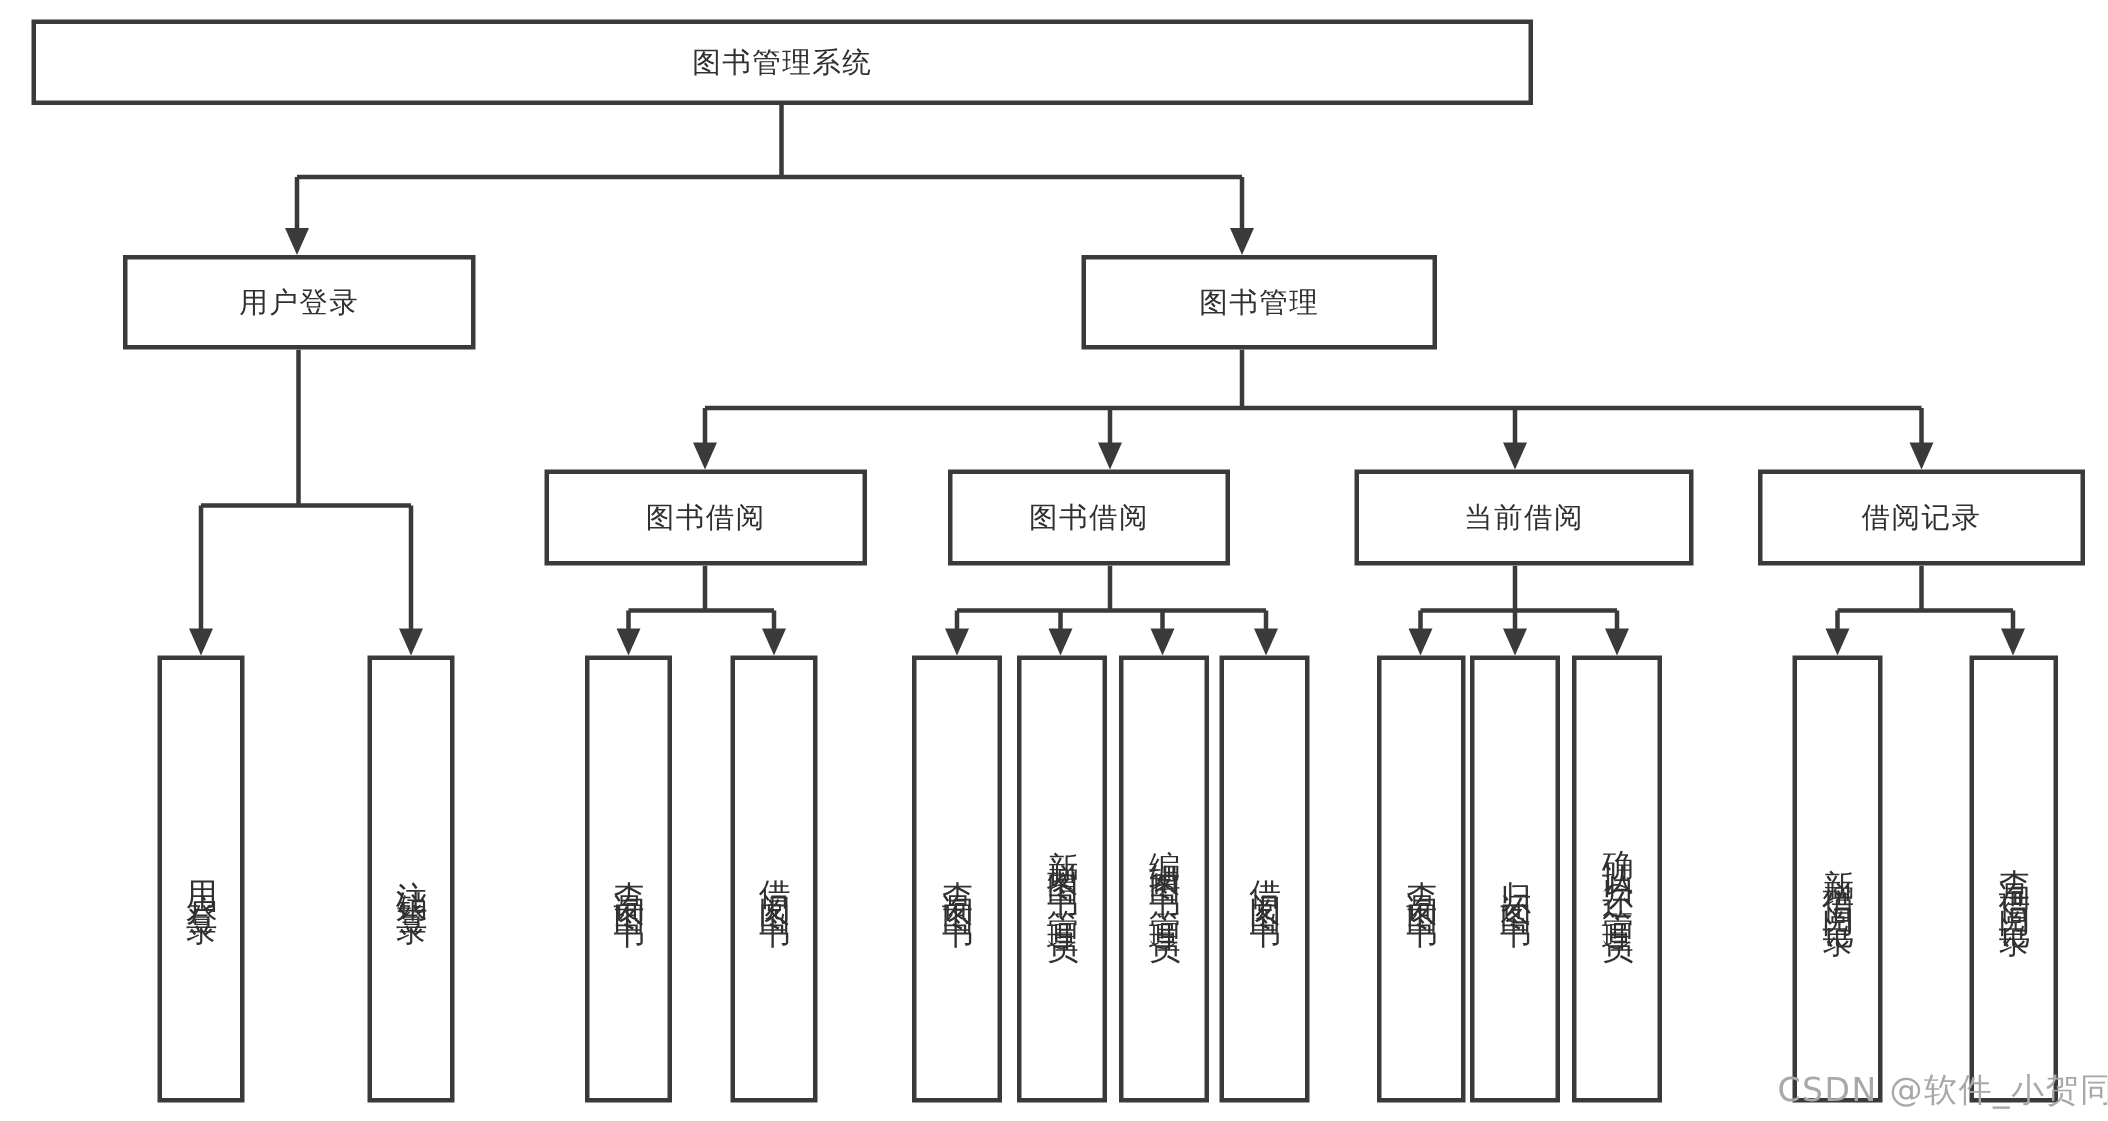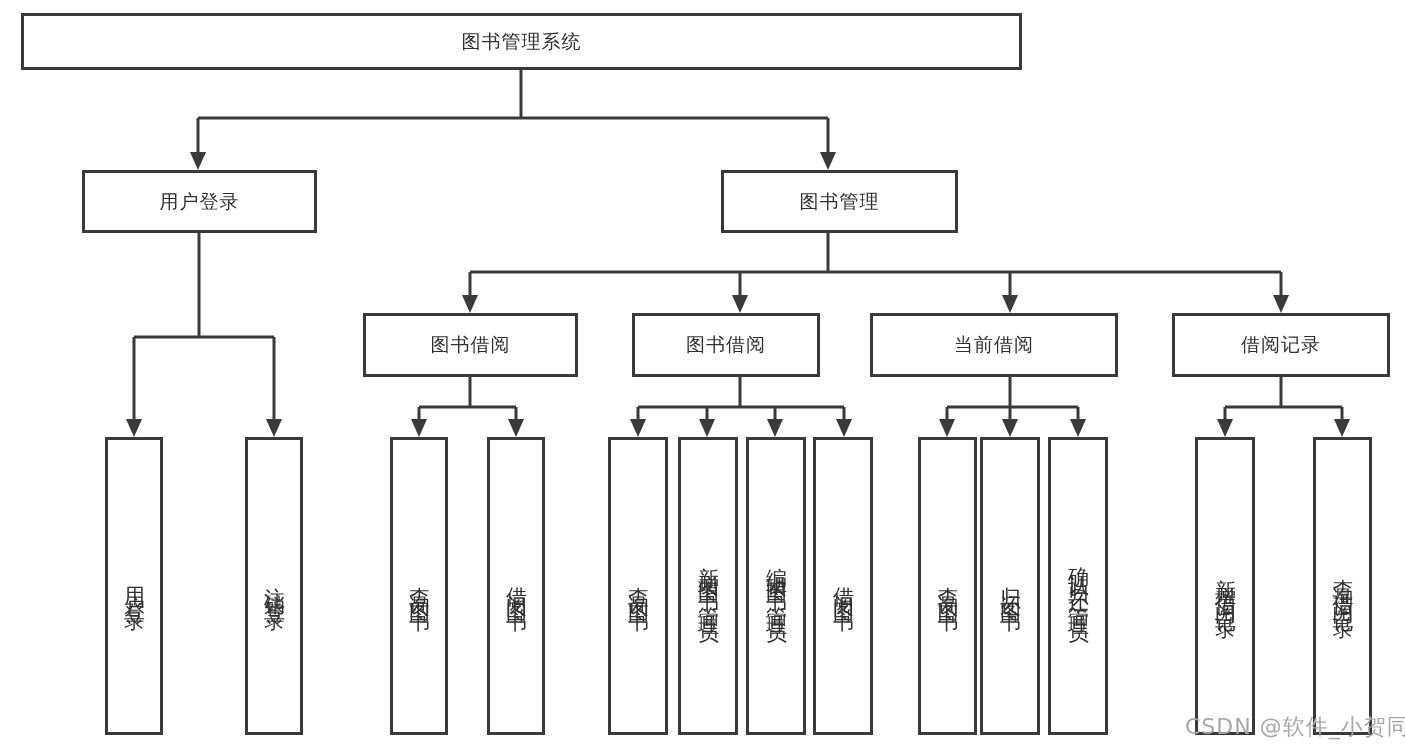--- a/index.html
+++ b/index.html
@@ -120,21 +120,21 @@
     </g>
   </svg>
 
   <div class="node h root-node" style="left:21px; top:13px; width:1001px; height:57px;">图书管理系统</div>
 
   <div class="node h" style="left:82px; top:170px; width:235px; height:63px;">用户登录</div>
   <div class="node h" style="left:710px; top:170px; width:237px; height:63px;margin-left:11px;">图书管理</div>
 
   <div class="node h" style="left:363px; top:313px; width:215px; height:64px;">图书借阅</div>
   <div class="node h" style="left:632px; top:313px; width:188px; height:64px;">图书借阅</div>
-  <div class="node h" style="left:870px; top:313px; width:248px; height:64px;">当前借阅</div>
+  <div class="node h" style="left:903px; top:313px; width:226px; height:64px;">当前借阅</div>
   <div class="node h" style="left:1172px; top:313px; width:218px; height:64px;">借阅记录</div>
 
   <div class="node v" style="left:105px; top:437px; width:58px; height:298px;">用户登录</div>
   <div class="node v" style="left:245px; top:437px; width:58px; height:298px;">注销登录</div>
 
   <div class="node v" style="left:390px; top:437px; width:58px; height:298px;">查询图书</div>
   <div class="node v" style="left:487px; top:437px; width:58px; height:298px;">借阅图书</div>
 
   <div class="node v" style="left:608px; top:437px; width:60px; height:298px;">查询图书</div>
   <div class="node v" style="left:678px; top:437px; width:60px; height:298px;">新增图书（管理员）</div>

